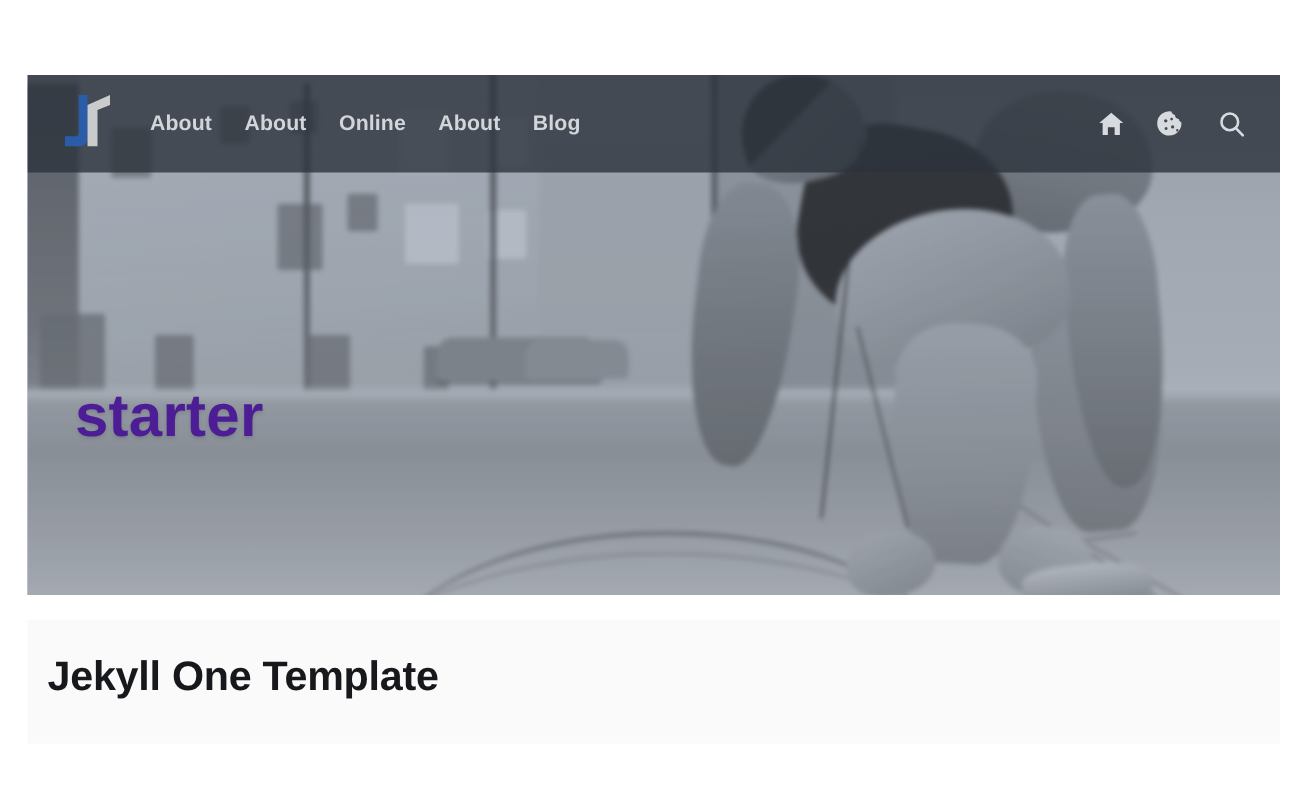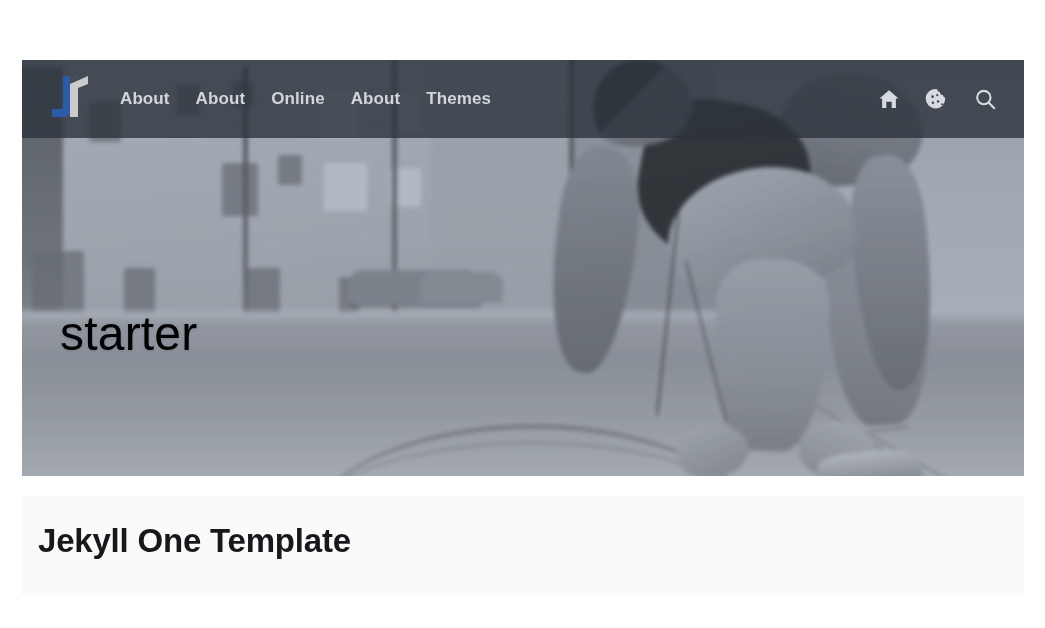--- a/index.html
+++ b/index.html
@@ -330,22 +330,22 @@
   .hero-title {
     font-size: 76px;
     font-weight: bold;
     color: #f4f6f8;
     line-height: .95;
     letter-spacing: -1px;
     text-shadow: 0 1px 3px rgba(40,46,54,.22);
   }
   .hero-subtitle {
     font-size: 48px;
-    font-weight: normal;
-    color: #000000;
+    font-weight: bold;
+    color: #4c1d95;
     line-height: 1.1;
     margin-top: 8px;
     letter-spacing: .2px;
     text-shadow: 0 1px 3px rgba(40,46,54,.18);
   }
 
   
   .content-panel {
     position: absolute;
     left: 22px;
@@ -443,21 +443,21 @@
             <path d="M30 14 L48 6 L48 14 L38 18 L38 47 L30 47 Z" fill="#c9cbcd"></path>
           </svg>
         </span>
       </div>
 
       <ul class="nav-links">
         <li class="nav-link">About</li>
         <li class="nav-link">About</li>
         <li class="nav-link">Online</li>
         <li class="nav-link">About</li>
-        <li class="nav-link">Themes</li>
+        <li class="nav-link">Blog</li>
       </ul>
 
       <div class="nav-spacer"></div>
 
       <div class="nav-icons">
 
         <div class="nav-icon">
           <span>
             <svg width="24" height="24" viewBox="0 0 24 24" fill="currentColor" aria-hidden="true">
               <path d="M12 3.2 2.4 11.4h2.7V21h4.2v-6.2h5.4V21h4.2v-9.6h2.7z"></path>

